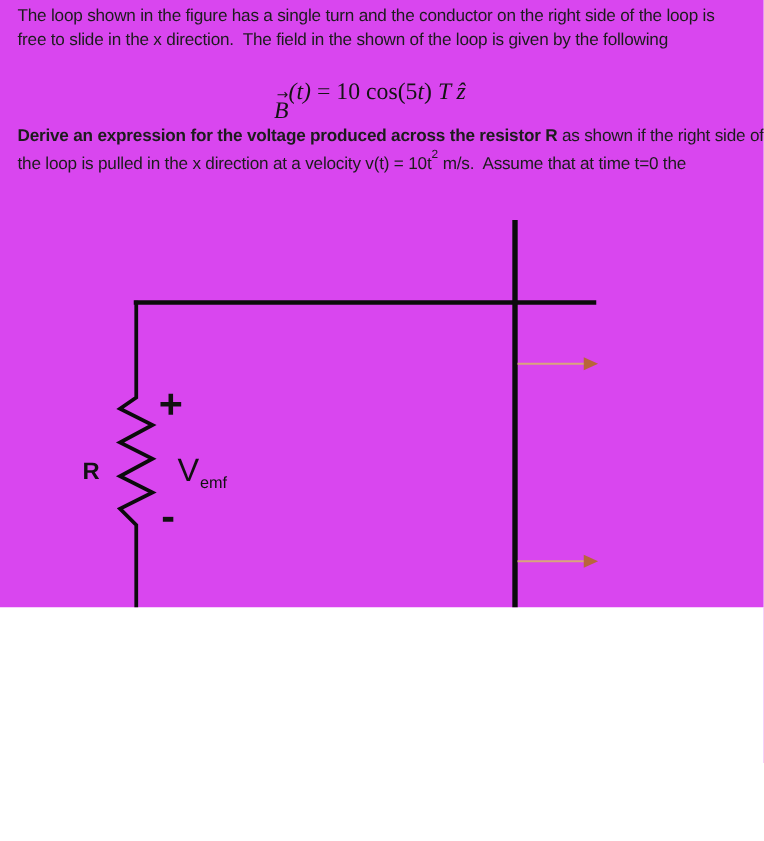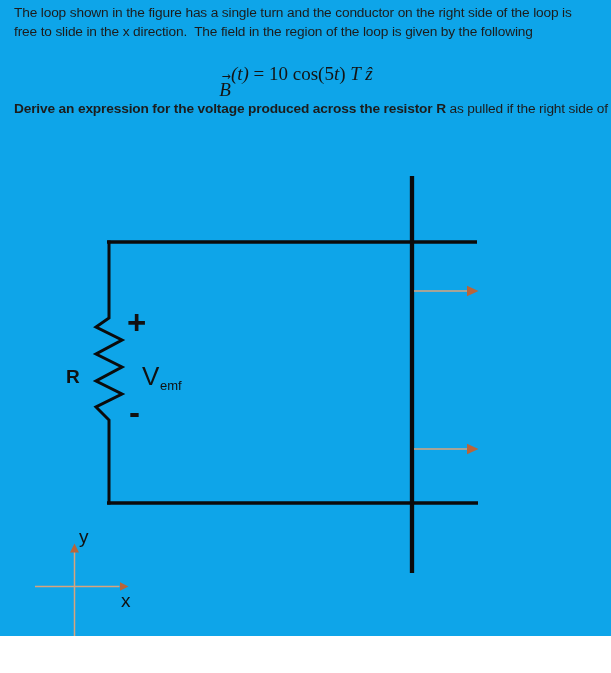--- a/index.html
+++ b/index.html
@@ -1,19 +1,19 @@
 <!DOCTYPE html>
 <html><head>
 <meta charset="utf-8">
 <style>
   html,body{margin:0;padding:0;background:#ffffff;}
   .page{
     position:relative;
-    width:611px;height:636px;
-    background:#0ea5e9;
+    width:611px;height:486px;
+    background:#d946ef;
     font-family:"Liberation Sans", sans-serif;
     color:#1c1c1c;
     overflow:hidden;
   }
   .para{
     position:absolute;
     left:14px;
     margin:0;
     font-size:13.7px;
     line-height:19px;
@@ -60,27 +60,28 @@
   .vsub{font-size:13px;font-weight:400;}
   .axlabel{font-size:19px;font-weight:400;}
 </style>
 </head>
 <body>
 
 <div class="page">
 
   <p class="para" id="p1">
     <span class="line">The loop shown in the figure has a single turn and the conductor on the right side of the loop is</span>
-    <span class="line">free to slide in the x direction.  The field in the region of the loop is given by the following</span>
+    <span class="line">free to slide in the x direction.  The field in the shown of the loop is given by the following</span>
   </p>
 
   <div class="formula"><span class="vec"><span class="vec-arrow">→</span><span class="vec-base serif-it">B</span></span><span class="serif-it">(t)</span><span class="serif"> = 10 cos(5</span><span class="serif-it">t</span><span class="serif">) </span><span class="serif-it">T</span><span class="serif-it"> ẑ</span></div>
 
   <p class="para" id="p2">
-    <span class="line"><b>Derive an expression for the voltage produced across the resistor R</b><span> as pulled if the right side of</span></span>
+    <span class="line"><b>Derive an expression for the voltage produced across the resistor R</b><span> as shown if the right side of</span></span>
+    <span class="line"><span>the loop is pulled in the x direction at a velocity v(t) = 10t</span><sup class="sq">2</sup><span> m/s.  Assume that at time t=0 the</span></span>
   </p>
 
   <svg class="diagram" viewBox="0 0 611 673" width="611" height="673" xmlns="http://www.w3.org/2000/svg">
 
     <line class="wire thick" x1="107" y1="242" x2="477" y2="242"></line>
     <line class="wire thick" x1="107" y1="503" x2="478" y2="503"></line>
 
     <path class="wire" d="M109,240.5 L109,318 L96,327 L122,340 L96,354 L122,367 L96,381 L122,394 L96,407 L109,420 L109,504.5"></path>
 
     <line class="wire bar" x1="412" y1="176" x2="412" y2="573"></line>

